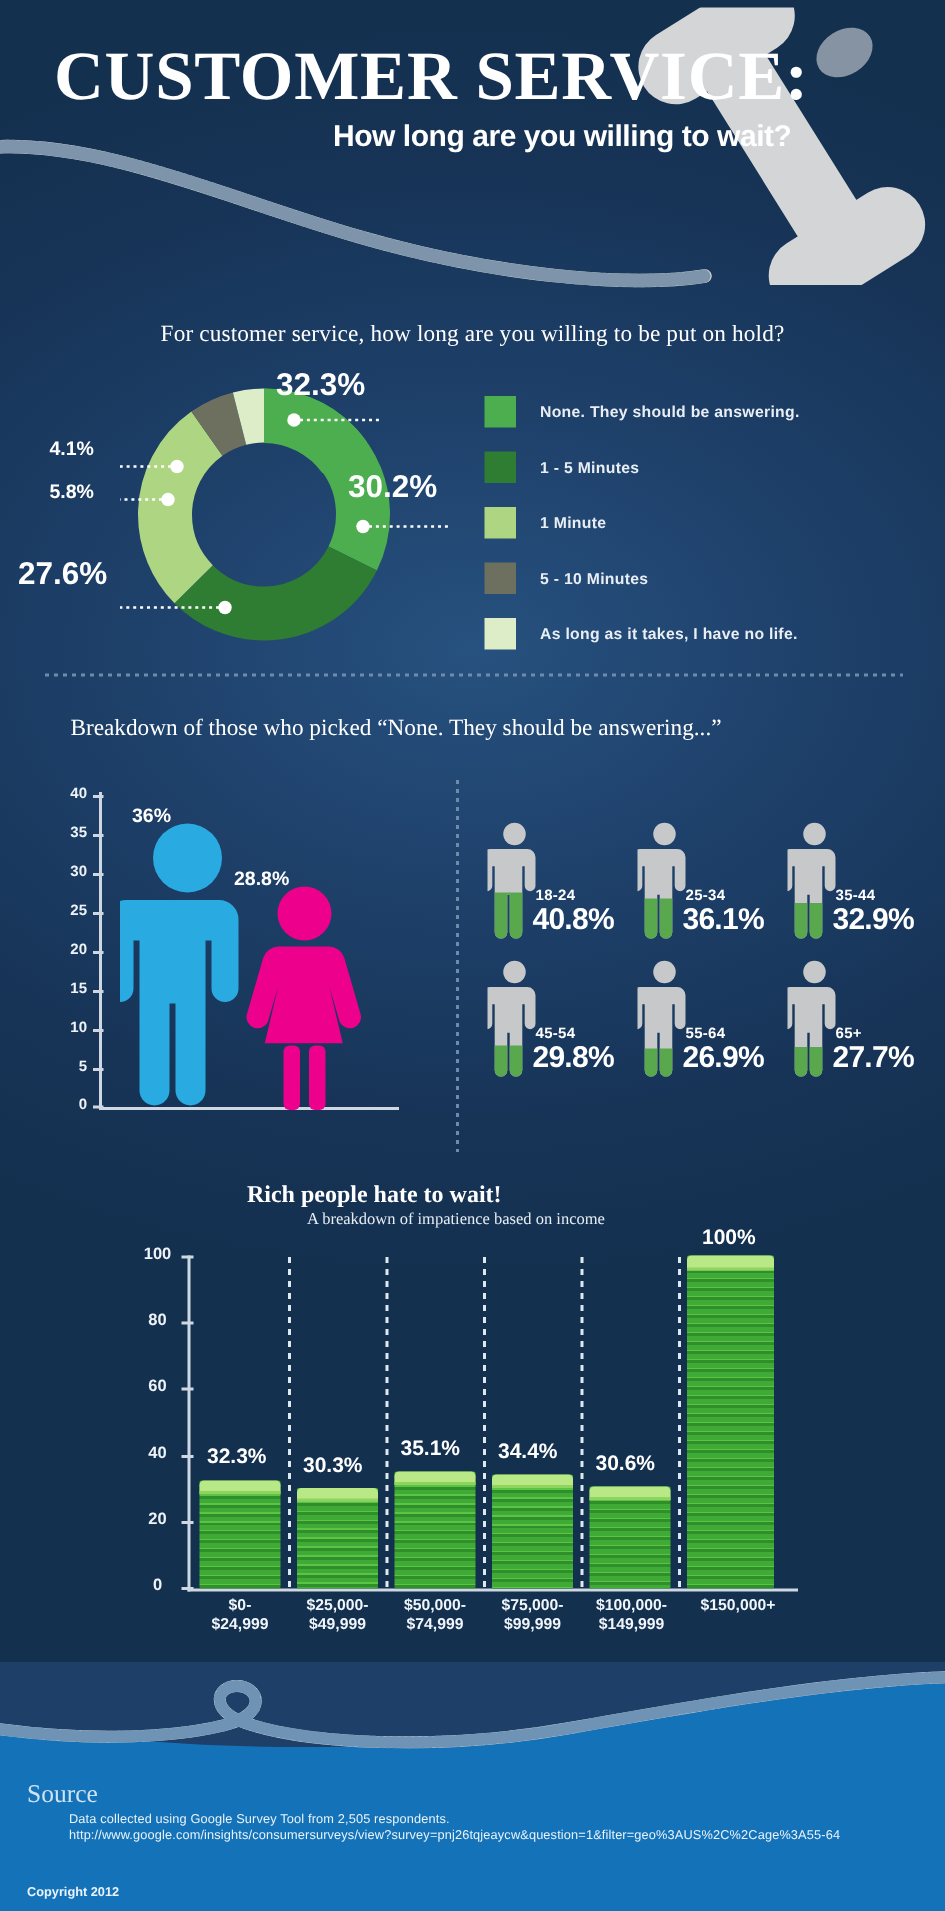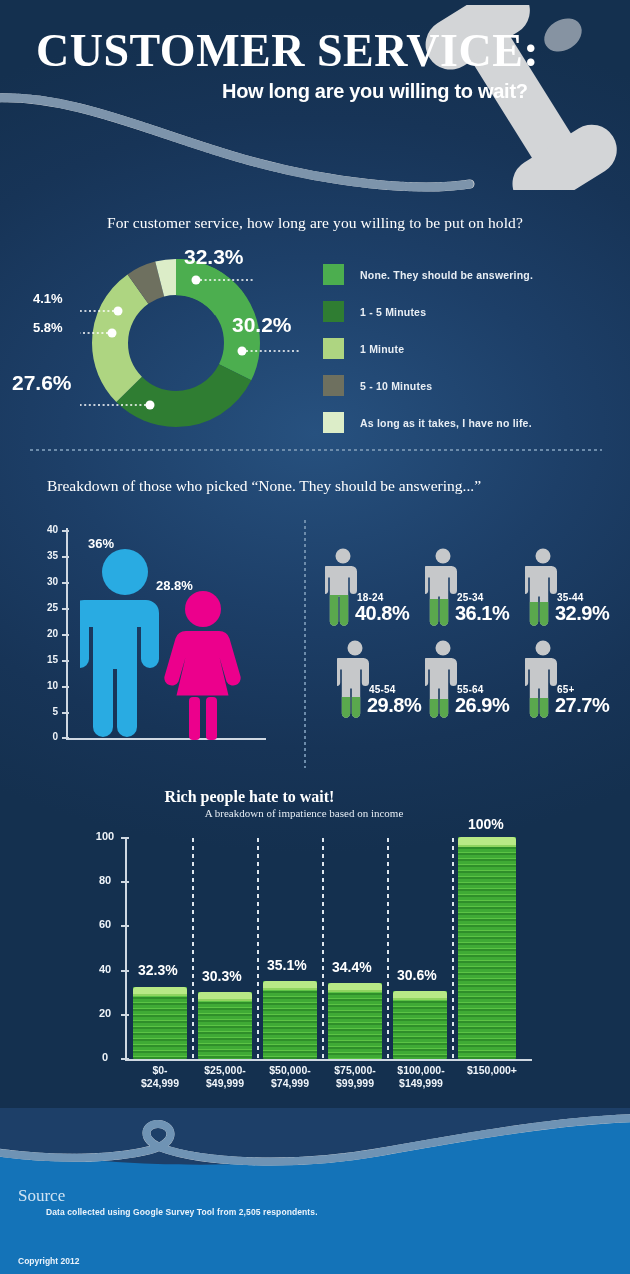--- a/index.html
+++ b/index.html
@@ -110,21 +110,21 @@
   }
 
   
   .footer { position:absolute; left:0; top:1108px; width:630px; height:166px; overflow:hidden; }
   .footer-bg { position:absolute; inset:0; background:#1473b8; }
   .footer-top { position:absolute; left:0; top:0; width:630px; height:62px; }
   .src-title {
     position:absolute; left:18px; top:78px;
     font-family:"Liberation Serif", serif; font-size:17px; color:#cfe3f3;
   }
-  .src-line { position:absolute; left:18px; font-size:8.5px; font-weight:700; color:#eaf3fb; letter-spacing:0.1px;padding-left:28px; }
+  .src-line { position:absolute; left:18px; font-size:8.5px; font-weight:400; color:#eaf3fb; letter-spacing:0.1px;padding-left:28px; }
   .src-l1 { top:99px; }
   .src-l2 { top:110px; }
   .copyright { position:absolute; left:18px; top:148px; font-size:8.5px; font-weight:700; color:#eaf3fb; }
 </style>
 </head>
 <body>
 
 <div class="page">
 
   <div class="header">
@@ -314,21 +314,21 @@
           <path d="M18,18 h8.5 a5.5,5.5 0 0 1 5.5,5.5 v19 a3.6,3.6 0 0 1 -7.2,0 v-13 h-1.6 v44 a4.2,4.2 0 0 1 -8.4,0 v-25 h-1.6 v25 a4.2,4.2 0 0 1 -8.4,0 v-44 h-1.6 v13 a3.6,3.6 0 0 1 -7.2,0 v-19 a5.5,5.5 0 0 1 5.5,-5.5 z"></path>
         </g>
         <g fill="#5aa84d" clip-path="url(#cp2)">
           <path d="M18,18 h8.5 a5.5,5.5 0 0 1 5.5,5.5 v19 a3.6,3.6 0 0 1 -7.2,0 v-13 h-1.6 v44 a4.2,4.2 0 0 1 -8.4,0 v-25 h-1.6 v25 a4.2,4.2 0 0 1 -8.4,0 v-44 h-1.6 v13 a3.6,3.6 0 0 1 -7.2,0 v-19 a5.5,5.5 0 0 1 5.5,-5.5 z"></path>
         </g>
       </svg>
       <div class="age-range">35-44</div>
       <div class="age-pct">32.9%</div>
     </div>
 
-    <div class="age-cell" style="left:12px;top:92px">
+    <div class="age-cell" style="left:0px;top:92px">
       <svg class="age-fig" viewBox="0 0 36 84">
         <defs>
             <clipPath id="cp3">
               <rect x="0" y="57" width="36" height="27"></rect>
             </clipPath>
           </defs>
         <g fill="#c6c8ca">
           <circle cx="18" cy="8" r="7.5"></circle>
           <path d="M18,18 h8.5 a5.5,5.5 0 0 1 5.5,5.5 v19 a3.6,3.6 0 0 1 -7.2,0 v-13 h-1.6 v44 a4.2,4.2 0 0 1 -8.4,0 v-25 h-1.6 v25 a4.2,4.2 0 0 1 -8.4,0 v-44 h-1.6 v13 a3.6,3.6 0 0 1 -7.2,0 v-19 a5.5,5.5 0 0 1 5.5,-5.5 z"></path>
         </g>
@@ -487,16 +487,17 @@
     <svg class="footer-top" viewBox="0 0 630 62" preserveAspectRatio="none">
       <path d="M0,0 H630 V10 C540,8 470,30 380,44 C290,58 180,60 90,52 C55,49 25,46 0,45 Z" fill="#1d3f68"></path>
     </svg>
     <svg style="position:absolute;left:0;top:0;width:630px;height:70px" viewBox="0 0 630 70">
       <path d="M-6,44 C 50,52 110,52 150,42 C 180,34 172,16 158,16 C 144,16 140,32 162,40 C 200,54 290,60 380,44 C 470,28 560,12 636,10" fill="none" stroke="#cfd1d3" stroke-width="8" stroke-linecap="round"></path>
       <path d="M-6,44 C 50,52 110,52 150,42 C 180,34 172,16 158,16 C 144,16 140,32 162,40 C 200,54 290,60 380,44 C 470,28 560,12 636,10" fill="none" stroke="#6f93b4" stroke-width="8" stroke-linecap="round" stroke-dasharray="1.5 3.2"></path>
     </svg>
 
     <div class="src-title">Source</div>
     <div class="src-line src-l1">Data collected using Google Survey Tool from 2,505 respondents.</div>
+    <div class="src-line src-l2">http://www.google.com/insights/consumersurveys/view?survey=pnj26tqjeaycw&amp;question=1&amp;filter=geo%3AUS%2C%2Cage%3A55-64</div>
     <div class="copyright">Copyright 2012</div>
   </div>
 
 </div>
 
 </body></html>

